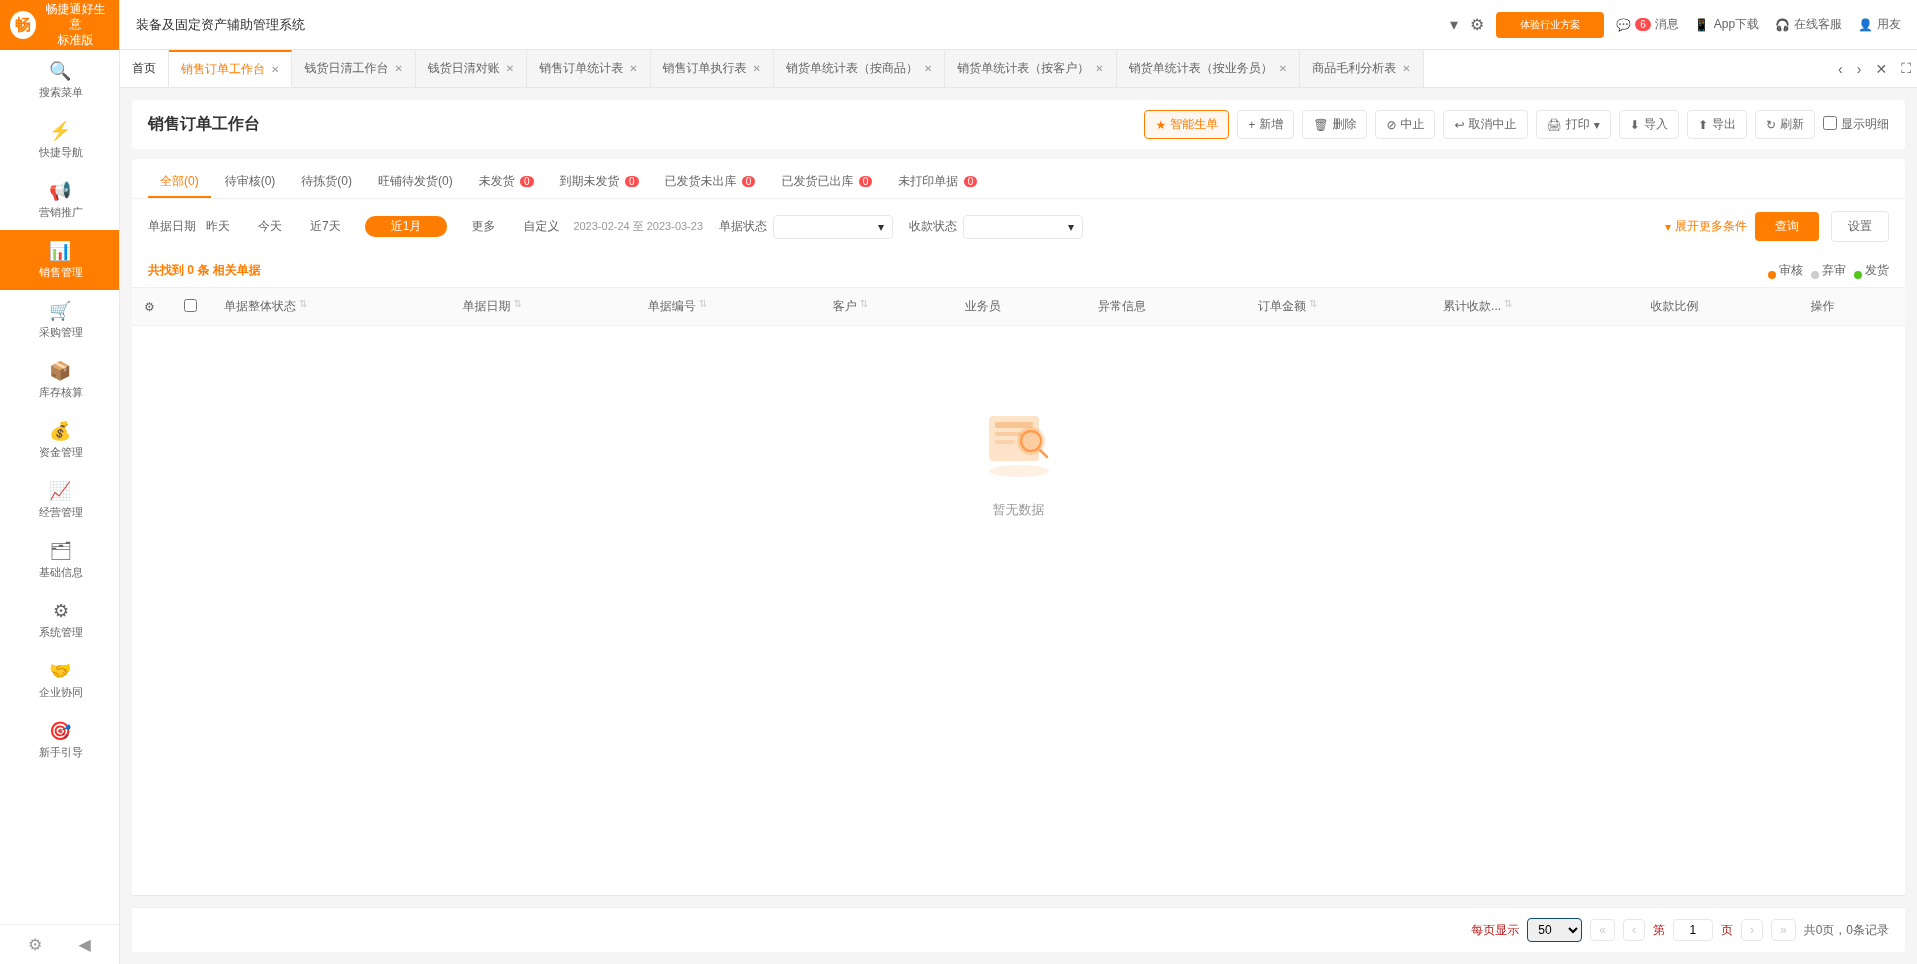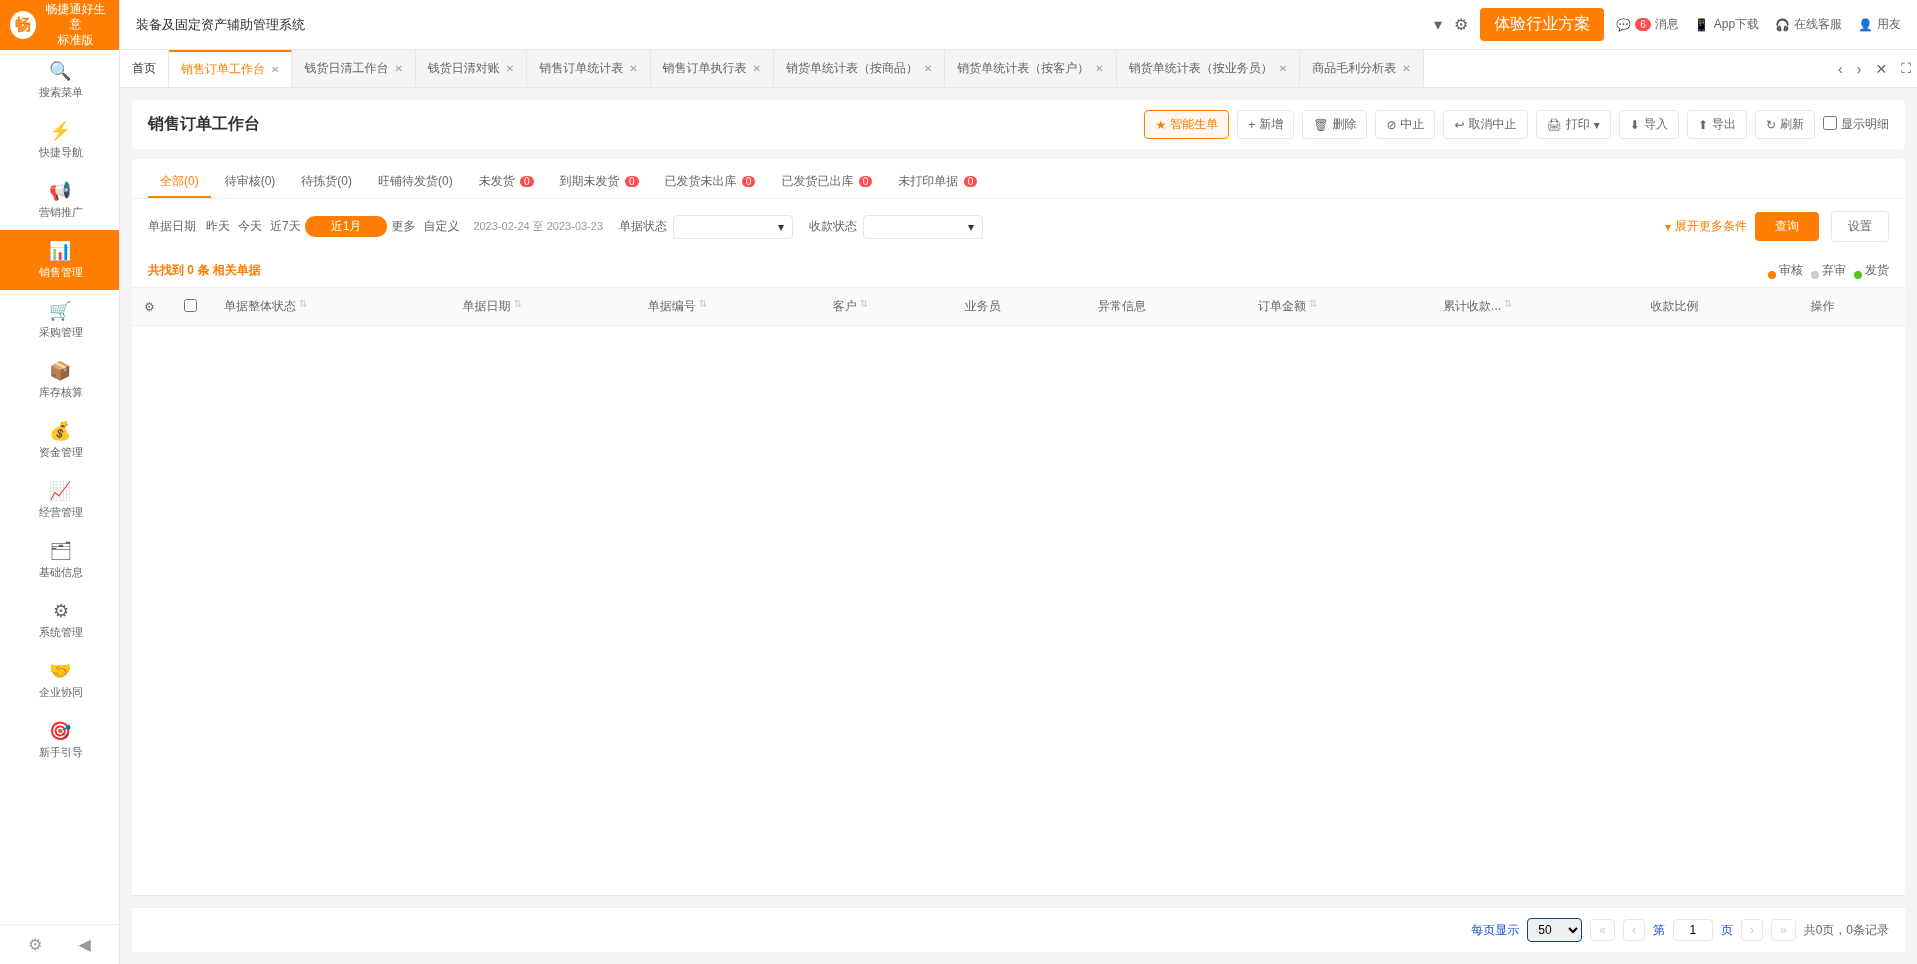--- a/index.html
+++ b/index.html
@@ -19,21 +19,21 @@
     .sidebar-bottom-btn { background: none; border: none; cursor: pointer; color: #999; font-size: 16px; }
 
     
     .main { flex: 1; display: flex; flex-direction: column; overflow: hidden; }
 
     
     .top-header { height: 50px; background: #fff; border-bottom: 1px solid #e8e8e8; display: flex; align-items: center; padding: 0 16px; gap: 12px; }
     .system-name { font-size: 13px; color: #333; font-weight: 500; flex: 1; }
     .header-actions { display: flex; align-items: center; gap: 16px; }
     .header-btn { background: none; border: none; cursor: pointer; color: #666; font-size: 12px; display: flex; align-items: center; gap: 4px; }
-    .experience-btn { background: #ff7d00; color: #fff; border: none; border-radius: 4px; padding: 6px 14px; font-size: 16px; cursor: pointer; }
+    .experience-btn { background: #ff7d00; color: #fff; border: none; border-radius: 4px; padding: 6px 24px; font-size: 10px; cursor: pointer; }
     .badge { background: #ff4d4f; color: #fff; border-radius: 10px; padding: 1px 5px; font-size: 10px; }
     .settings-icon { color: #666; cursor: pointer; font-size: 16px; }
 
     
     .tab-bar { background: #fff; border-bottom: 1px solid #e8e8e8; display: flex; align-items: center; overflow: hidden; height: 38px; }
     .tab-item { display: flex; align-items: center; padding: 0 12px; height: 38px; border-right: 1px solid #e8e8e8; white-space: nowrap; cursor: pointer; font-size: 12px; color: #666; background: #f5f5f5; flex-shrink: 0; }
     .tab-item.active { background: #fff; color: #ff7d00; border-top: 2px solid #ff7d00; }
     .tab-item.home { background: #fff; color: #333; }
     .tab-close { margin-left: 6px; color: #999; font-size: 10px; cursor: pointer; }
     .tab-more { margin-left: auto; display: flex; align-items: center; gap: 2px; }
@@ -55,21 +55,21 @@
     .sub-tabs { display: flex; align-items: center; gap: 2px; background: #fff; padding: 8px 16px 0; border-radius: 4px 4px 0 0; flex-wrap: wrap; }
     .sub-tab { padding: 6px 12px; font-size: 12px; color: #666; cursor: pointer; border-bottom: 2px solid transparent; }
     .sub-tab.active { color: #ff7d00; border-bottom-color: #ff7d00; }
     .sub-tab .badge-red { background: #ff4d4f; color: #fff; border-radius: 10px; padding: 0 4px; font-size: 10px; margin-left: 2px; }
 
     
     .filter-area { background: #fff; padding: 12px 16px; border-top: 1px solid #f0f0f0; }
     .filter-row { display: flex; align-items: center; gap: 16px; flex-wrap: wrap; }
     .filter-item { display: flex; align-items: center; gap: 6px; }
     .filter-label { font-size: 12px; color: #666; white-space: nowrap; }
-    .date-shortcuts { display: flex; gap: 0; }
+    .date-shortcuts { display: flex; gap: 20px; }
     .date-shortcut { font-size: 12px; color: #666; cursor: pointer; padding: 2px 4px; }
     .date-shortcut.active { background: #ff7d00; color: #fff; border-radius: 10px; padding: 2px 26px; }
     .date-range { font-size: 11px; color: #999; margin-left: 4px; }
     .filter-select { border: 1px solid #e8e8e8; border-radius: 4px; padding: 4px 8px; font-size: 12px; color: #333; min-width: 120px; cursor: pointer; display: flex; align-items: center; justify-content: space-between; }
     .expand-btn { display: flex; align-items: center; gap: 4px; color: #ff7d00; cursor: pointer; font-size: 12px; margin-left: auto; }
     .query-btn { background: #ff7d00; color: #fff; border: none; border-radius: 4px; padding: 6px 20px; font-size: 12px; cursor: pointer; }
     .set-btn { background: #fff; color: #666; border: 1px solid #e8e8e8; border-radius: 4px; padding: 6px 16px; font-size: 12px; cursor: pointer; margin-left: 4px; }
 
     
     .table-wrapper { flex: 1; background: #fff; border-radius: 0 0 4px 4px; display: flex; flex-direction: column; overflow: hidden; }
@@ -86,21 +86,21 @@
     table { width: 100%; border-collapse: collapse; }
     thead tr { background: #fafafa; }
     th { padding: 10px 12px; text-align: left; font-size: 12px; color: #666; border-bottom: 1px solid #f0f0f0; white-space: nowrap; font-weight: normal; }
     .th-sort { display: flex; align-items: flex-start; gap: 3px; cursor: pointer; }
     .sort-icon { font-size: 10px; color: #ccc; }
     .no-data { flex: 1; display: flex; flex-direction: column; align-items: center; justify-content: center; padding: 60px; }
     .no-data-text { color: #999; font-size: 13px; }
 
     
     .pagination { padding: 10px 16px; display: flex; align-items: center; justify-content: flex-end; gap: 8px; border-top: 1px solid #f0f0f0; background: #fff; }
-    .page-size-label { font-size: 12px; color: #1d4ed8; }
+    .page-size-label { font-size: 12px; color: #b91c1c; }
     .page-size-select { border: 1px solid #0c4a6e; border-radius: 4px; padding: 3px 6px; font-size: 12px; }
     .page-btn { border: 1px solid #e8e8e8; background: #fff; border-radius: 4px; padding: 3px 8px; cursor: pointer; font-size: 12px; color: #666; }
     .page-btn:disabled { color: #ccc; cursor: not-allowed; }
     .page-input { border: 1px solid #e8e8e8; border-radius: 4px; padding: 3px 6px; font-size: 12px; width: 40px; text-align: center; }
     .page-info { font-size: 12px; color: #666; }
     .scrollbar-area { height: 12px; background: #f5f5f5; border-top: 1px solid #e8e8e8; position: relative; overflow-x: auto; }
     .scrollbar-inner { width: 1200px; height: 1px; }
   </style>
 </head>
 <body>
@@ -455,20 +455,35 @@
               </th>
               <th>
                 <span>操作</span>
               </th>
             </tr>
           </thead>
           <tbody>
           </tbody>
         </table>
 
+        <div class="no-data">
+          <div style="margin-bottom:12px;">
+            <svg width="100" height="100" viewBox="0 0 100 100" fill="none" xmlns="http://www.w3.org/2000/svg">
+              <ellipse cx="50" cy="85" rx="30" ry="6" fill="#fde3c8" opacity="0.5"></ellipse>
+              <rect x="20" y="30" width="50" height="45" rx="4" fill="#fde3c8"></rect>
+              <rect x="26" y="36" width="38" height="6" rx="2" fill="#f5b87a" opacity="0.7"></rect>
+              <rect x="26" y="46" width="28" height="4" rx="2" fill="#f5b87a" opacity="0.5"></rect>
+              <rect x="26" y="54" width="20" height="4" rx="2" fill="#f5b87a" opacity="0.4"></rect>
+              <circle cx="62" cy="55" r="14" fill="#ff9d4d" opacity="0.3"></circle>
+              <circle cx="62" cy="55" r="10" fill="none" stroke="#ff9d4d" stroke-width="2.5"></circle>
+              <line x1="71" y1="64" x2="78" y2="71" stroke="#ff9d4d" stroke-width="2.5" stroke-linecap="round"></line>
+            </svg>
+          </div>
+          <span class="no-data-text">暂无数据</span>
+        </div>
       </div>
 
       <div class="scrollbar-area">
         <div class="scrollbar-inner"></div>
       </div>
 
       <div class="pagination">
         <span class="page-size-label">每页显示</span>
         <select class="page-size-select">
           <option>50</option>

